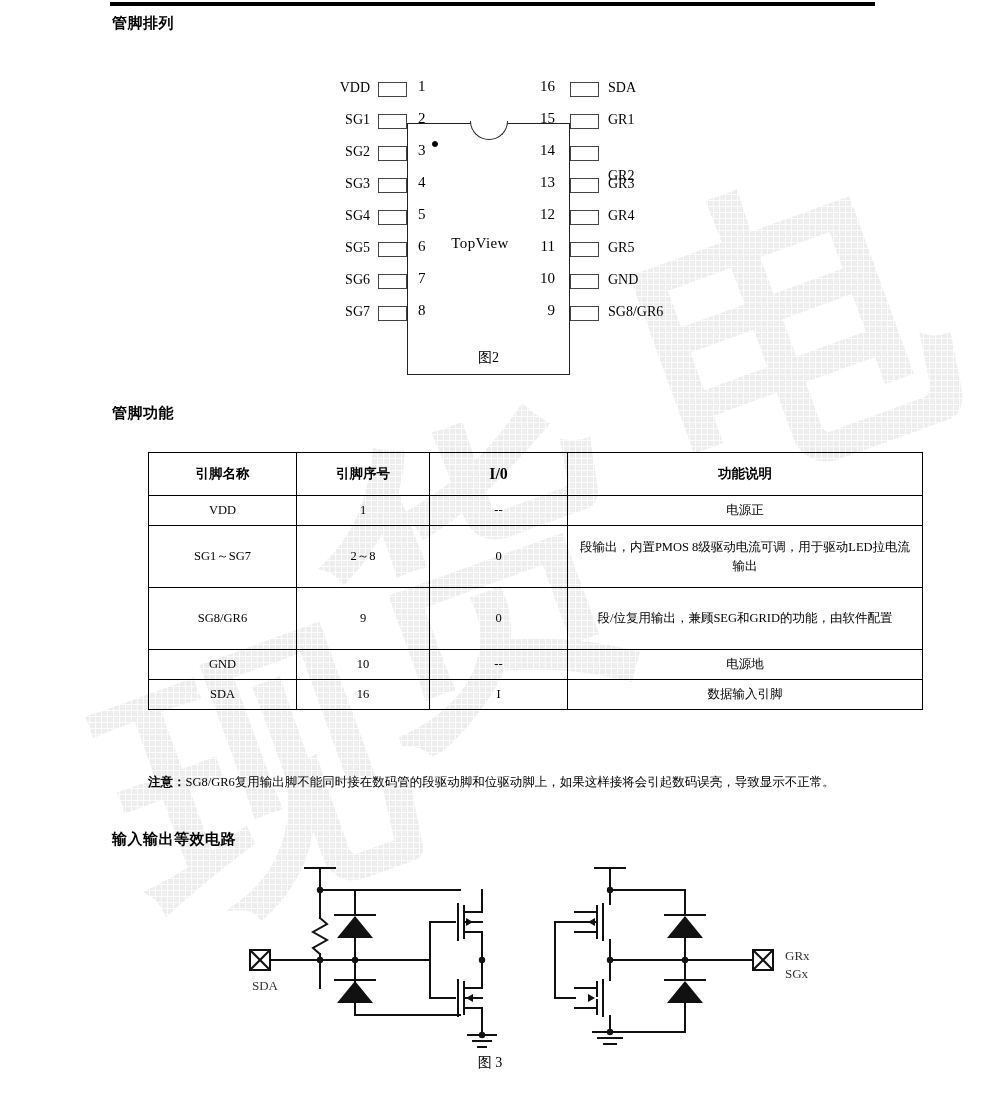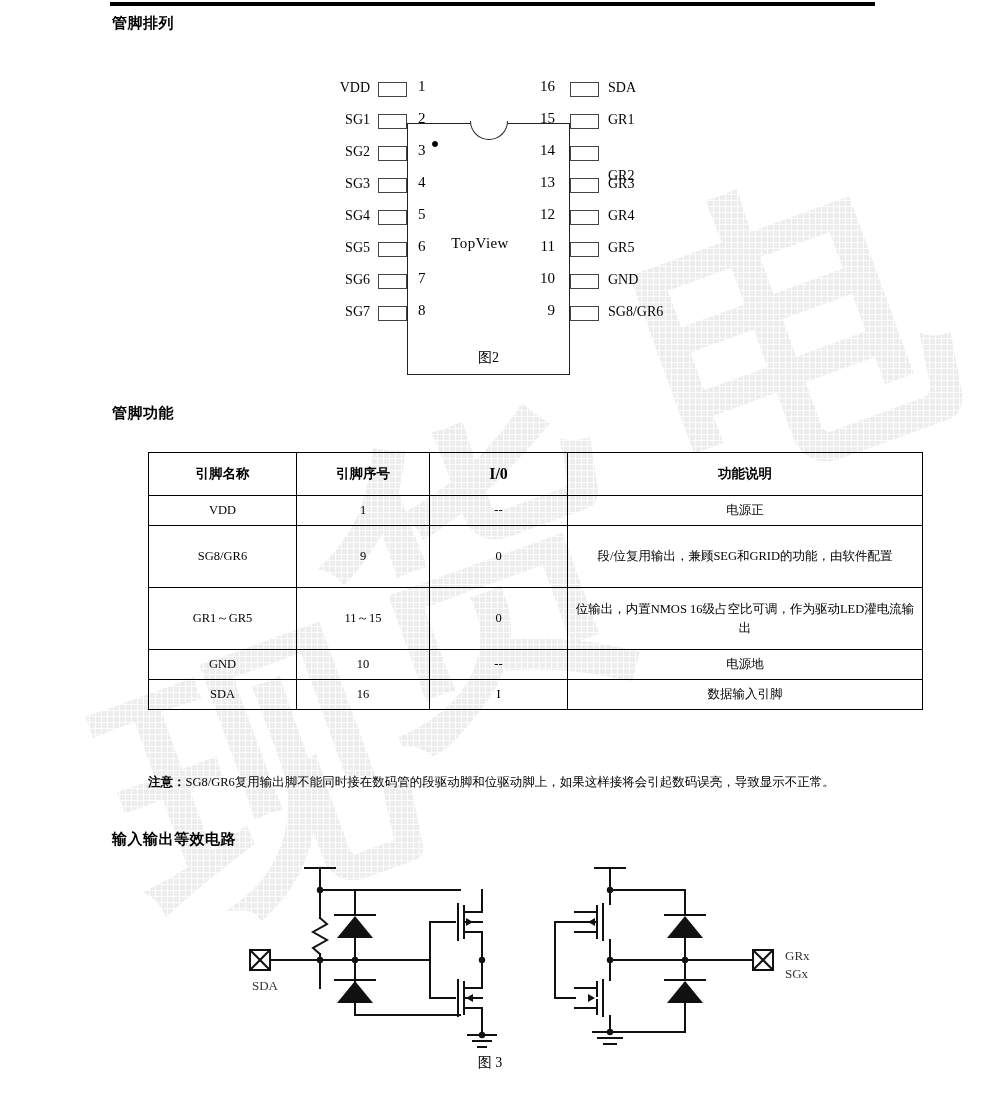--- a/index.html
+++ b/index.html
@@ -231,30 +231,30 @@
         </tr>
       </thead>
       <tbody>
         <tr class="r-short">
           <td>VDD</td>
           <td>1</td>
           <td>--</td>
           <td class="desc">电源正</td>
         </tr>
         <tr class="r-tall">
+          <td>SG1～SG7</td>
+          <td>2～8</td>
+          <td>0</td>
+          <td class="desc">段输出，内置PMOS 8级驱动电流可调，用于驱动LED拉电流输出</td>
+        </tr>
+        <tr class="r-tall">
           <td>SG8/GR6</td>
           <td>9</td>
           <td>0</td>
           <td class="desc">段/位复用输出，兼顾SEG和GRID的功能，由软件配置</td>
-        </tr>
-        <tr class="r-tall">
-          <td>GR1～GR5</td>
-          <td>11～15</td>
-          <td>0</td>
-          <td class="desc">位输出，内置NMOS 16级占空比可调，作为驱动LED灌电流输出</td>
         </tr>
         <tr class="r-short">
           <td>GND</td>
           <td>10</td>
           <td>--</td>
           <td class="desc">电源地</td>
         </tr>
         <tr class="r-short">
           <td>SDA</td>
           <td>16</td>

